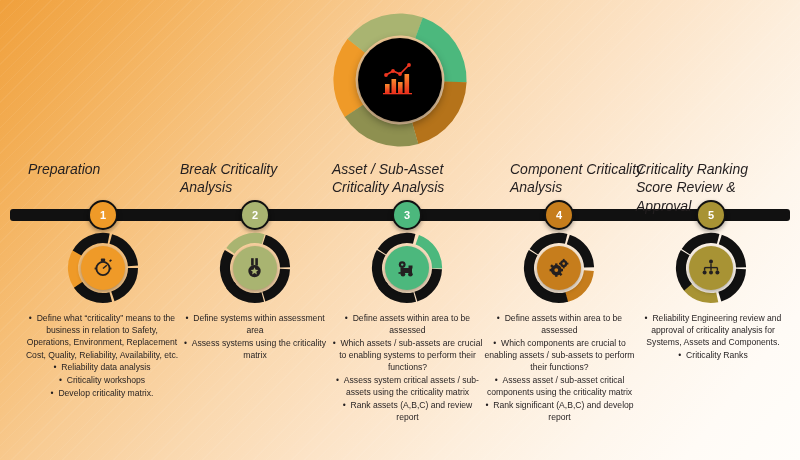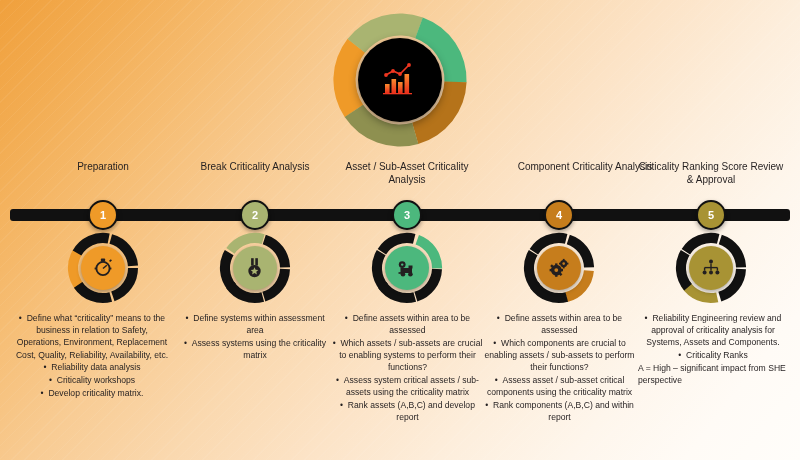--- a/index.html
+++ b/index.html
@@ -56,22 +56,22 @@
     position:absolute; top:200px; width:30px; height:30px;
     border-radius:50%; border:2.5px solid #111;
     display:flex; align-items:center; justify-content:center;
     color:#fff; font-size:11px; font-weight:bold;
     box-shadow:0 2px 4px rgba(0,0,0,0.35);
   }
 
   
   .col { position:absolute; top:160px; width:150px; }
   .col-title {
-    font-size:10px; color:#231f20; text-align:center;
-    line-height:1.32; min-height:28px; font-weight:400;
+    font-size:14px; color:#231f20; text-align:left;
+    line-height:1.32; min-height:28px; font-weight:400;font-style:italic;
   }
   .ring-wrap {
     position:absolute; top:232px; width:150px;
     display:flex; justify-content:center;
   }
   .ring { position:relative; width:72px; height:72px; }
   .ring svg { display:block; }
   .ring-core {
     position:absolute; left:14px; top:14px; width:44px; height:44px;
     border-radius:50%;
@@ -287,40 +287,39 @@
           <line x1="13" y1="12.6" x2="13" y2="15.6" stroke="#231f20" stroke-width="1.4"></line>
           <line x1="19.4" y1="12.6" x2="19.4" y2="15.6" stroke="#231f20" stroke-width="1.4"></line>
           <circle cx="6.6" cy="17.5" r="2.0" fill="#231f20"></circle>
           <circle cx="13" cy="17.5" r="2.0" fill="#231f20"></circle>
           <circle cx="19.4" cy="17.5" r="2.0" fill="#231f20"></circle>
         </svg>
       </div>
     </div>
   </div>
 
-  <ul class="bullets" style="left:12px;width:160px">
+  <ul class="bullets" style="left:22px;width:160px">
       <li class="dotted">Define what “criticality” means to the business in relation to Safety, Operations, Environment, Replacement Cost, Quality, Reliability, Availability, etc.</li>
       <li class="dotted">Reliability data analysis</li>
       <li class="dotted">Criticality workshops</li>
       <li class="dotted">Develop criticality matrix.</li>
     </ul>
   <ul class="bullets" style="left:176px;width:158px">
       <li class="dotted">Define systems within assessment area</li>
       <li class="dotted">Assess systems using the criticality matrix</li>
     </ul>
   <ul class="bullets" style="left:330px;width:155px">
       <li class="dotted">Define assets within area to be assessed</li>
       <li class="dotted">Which assets / sub-assets are crucial to enabling systems to perform their functions?</li>
       <li class="dotted">Assess system critical assets / sub-assets using the criticality matrix</li>
-      <li class="dotted">Rank assets (A,B,C) and develop report</li>
+      <li class="dotted">Rank assets (A,B,C) and review report</li>
     </ul>
   <ul class="bullets" style="left:482px;width:155px">
       <li class="dotted">Define assets within area to be assessed</li>
       <li class="dotted">Which components are crucial to enabling assets / sub-assets to perform their functions?</li>
       <li class="dotted">Assess asset / sub-asset critical components using the criticality matrix</li>
-      <li class="dotted">Rank components (A,B,C) and within report</li>
+      <li class="dotted">Rank significant (A,B,C) and develop report</li>
     </ul>
   <ul class="bullets" style="left:634px;width:158px">
       <li class="dotted">Reliability Engineering review and approval of criticality analysis for Systems, Assets and Components.</li>
       <li class="dotted">Criticality Ranks</li>
-      <li class="plain">A = High – significant impact from SHE perspective</li>
     </ul>
 </div>
 
 </body></html>

